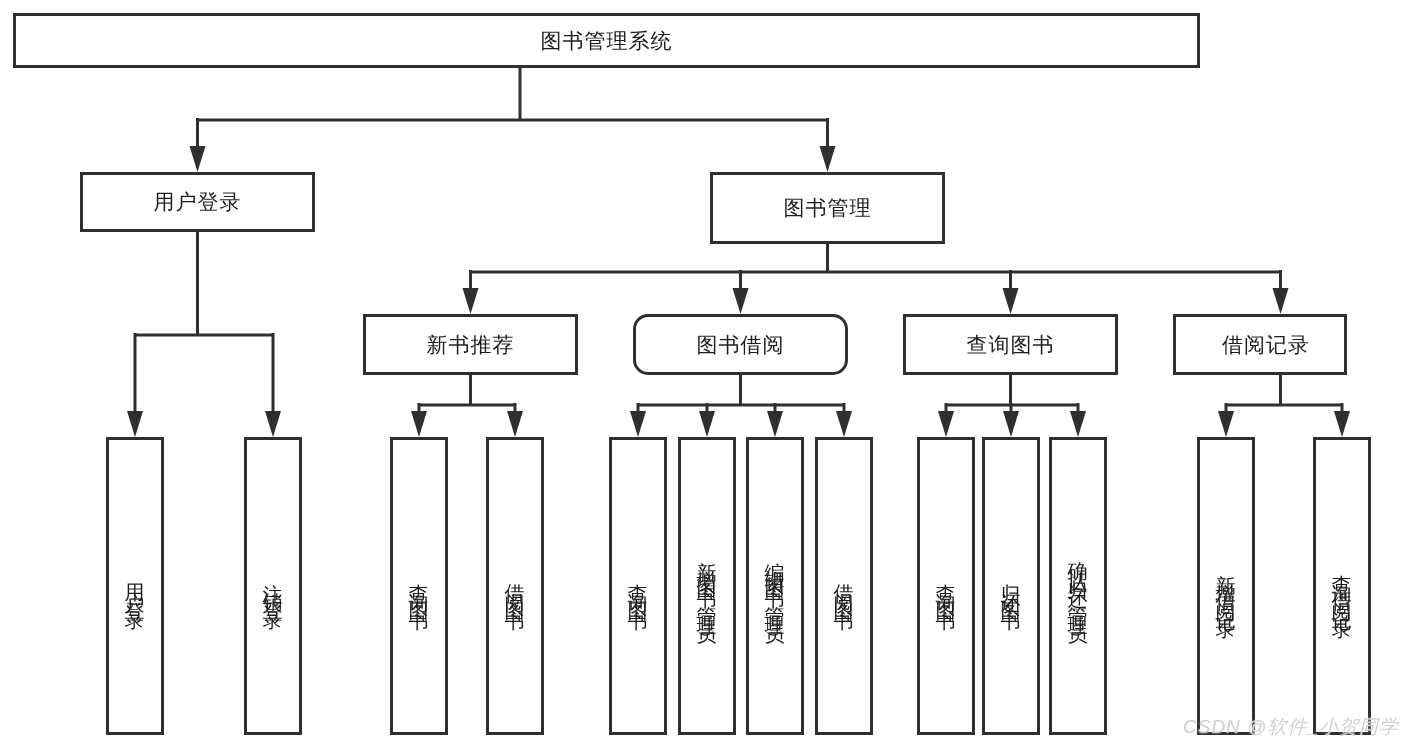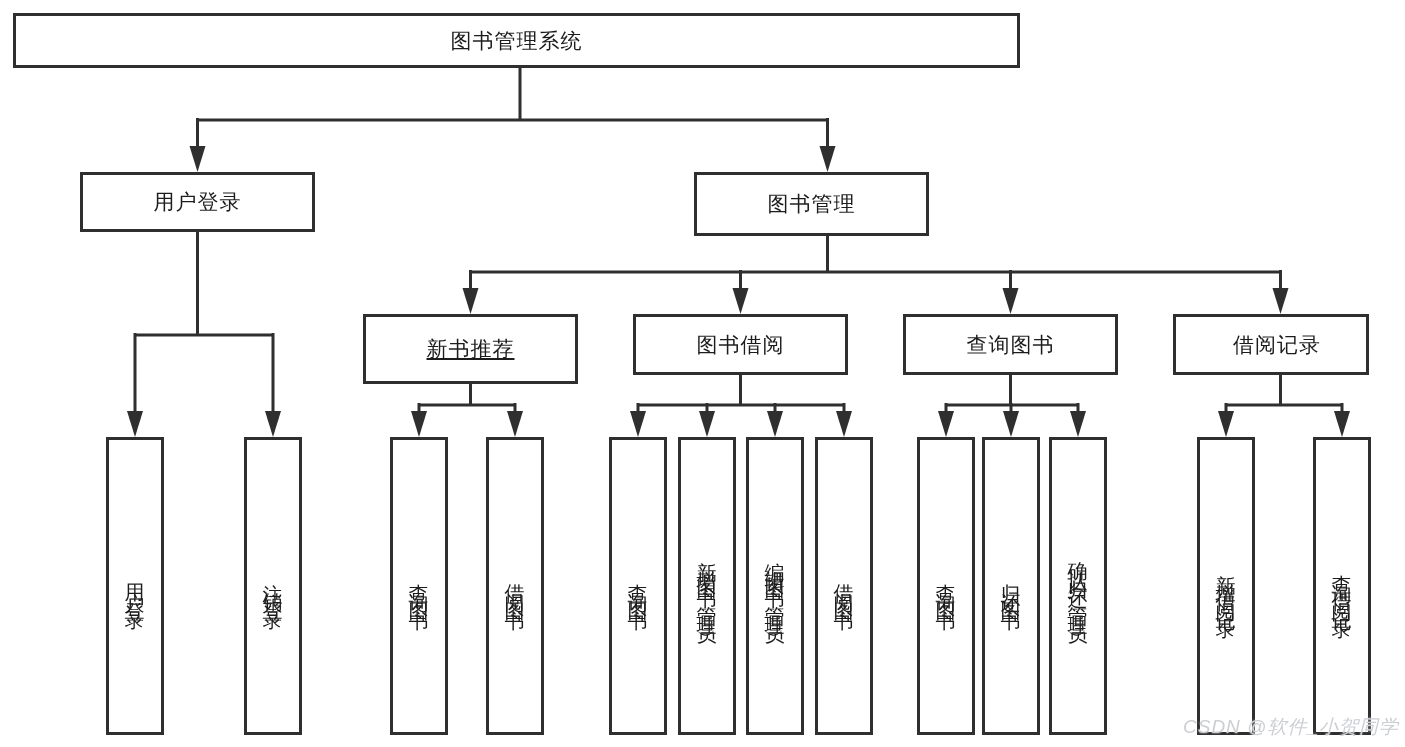--- a/index.html
+++ b/index.html
@@ -96,29 +96,29 @@
       <polygon class="arrow" points="1070,411 1086,411 1078,437"></polygon>
     </g>
 
     <g>
       <path class="stroke" d="M1280.5 375 V405 M1224.5 405 H1343.5 M1226 403 V412 M1342 403 V412"></path>
       <polygon class="arrow" points="1218,411 1234,411 1226,437"></polygon>
       <polygon class="arrow" points="1334,411 1350,411 1342,437"></polygon>
     </g>
   </svg>
 
-  <div class="box" style="left:13px; top:13px; width:1007px; height:55px;">图书管理系统</div>
+  <div class="box" style="left:13px; top:13px; width:1187px; height:55px;">图书管理系统</div>
 
   <div class="box" style="left:80px; top:172px; width:235px; height:60px;">用户登录</div>
-  <div class="box" style="left:694px; top:172px; width:235px; height:64px;">图书管理</div>
+  <div class="box" style="left:710px; top:172px; width:235px; height:72px;">图书管理</div>
 
-  <div class="box" style="left:363px; top:314px; width:215px; height:70px;text-decoration:underline;">新书推荐</div>
-  <div class="box" style="left:633px; top:314px; width:215px; height:61px;">图书借阅</div>
+  <div class="box" style="left:363px; top:314px; width:215px; height:61px;">新书推荐</div>
+  <div class="box" style="left:633px; top:314px; width:215px; height:61px;border-radius:15px;">图书借阅</div>
   <div class="box" style="left:903px; top:314px; width:215px; height:61px;">查询图书</div>
-  <div class="box" style="left:1173px; top:314px; width:196px; height:61px;padding-left:12px;">借阅记录</div>
+  <div class="box" style="left:1173px; top:314px; width:174px; height:61px;padding-left:12px;">借阅记录</div>
 
   <div class="box leaf" style="left:106px; top:437px; width:58px; height:298px;">
     <span class="vtext">用户登录</span>
   </div>
   <div class="box leaf" style="left:244px; top:437px; width:58px; height:298px;">
     <span class="vtext">注销登录</span>
   </div>
 
   <div class="box leaf" style="left:390px; top:437px; width:58px; height:298px;">
     <span class="vtext">查询图书</span>

